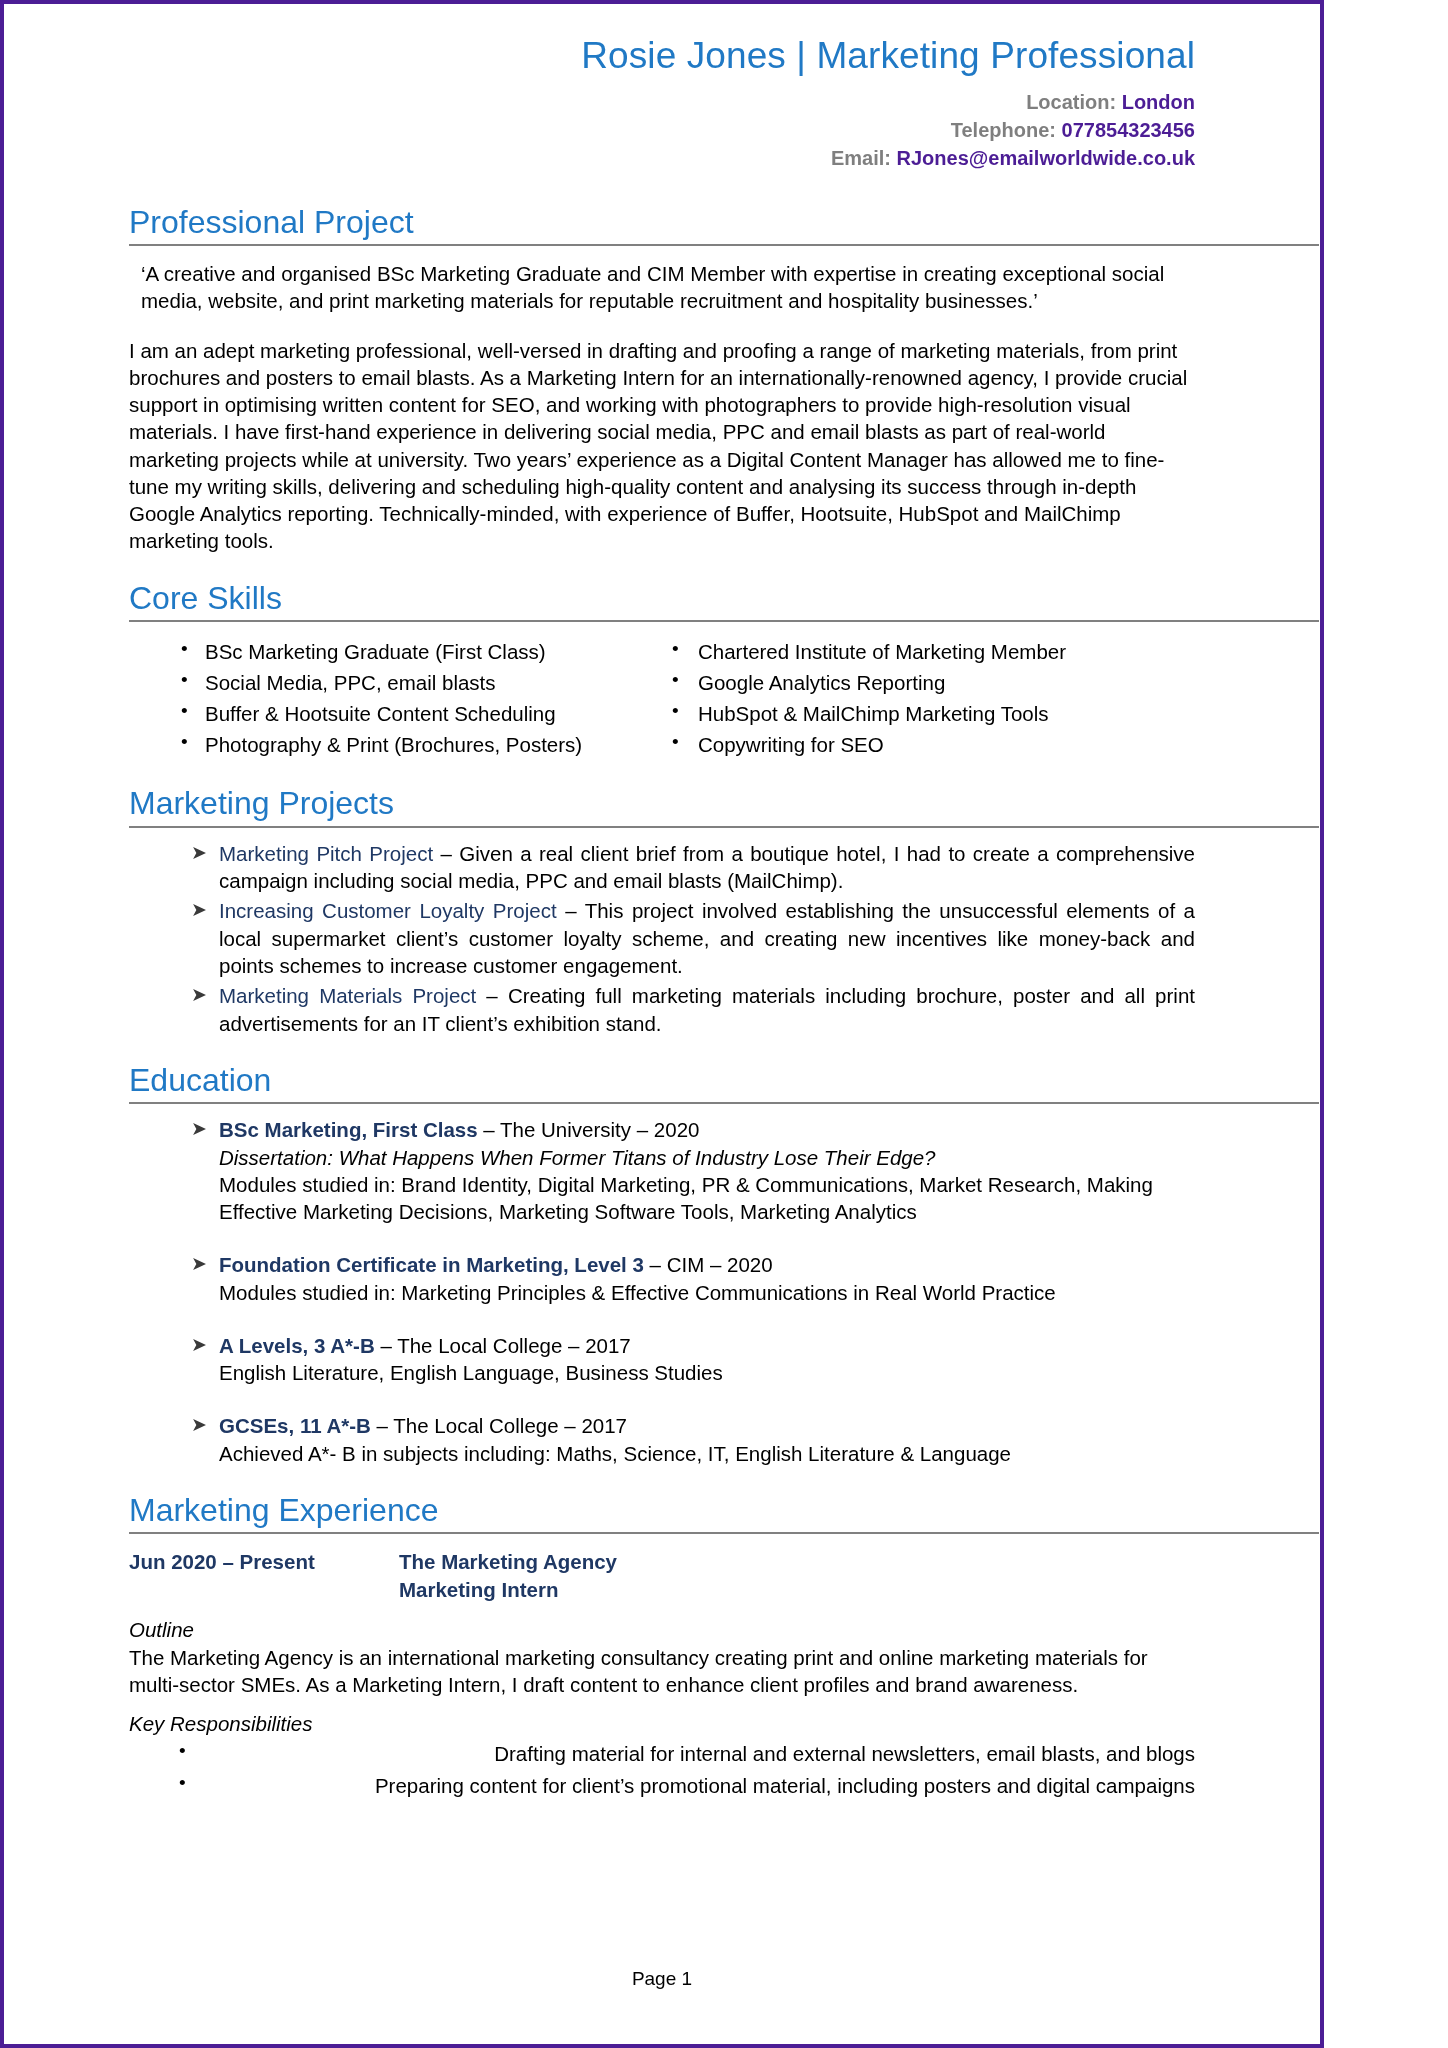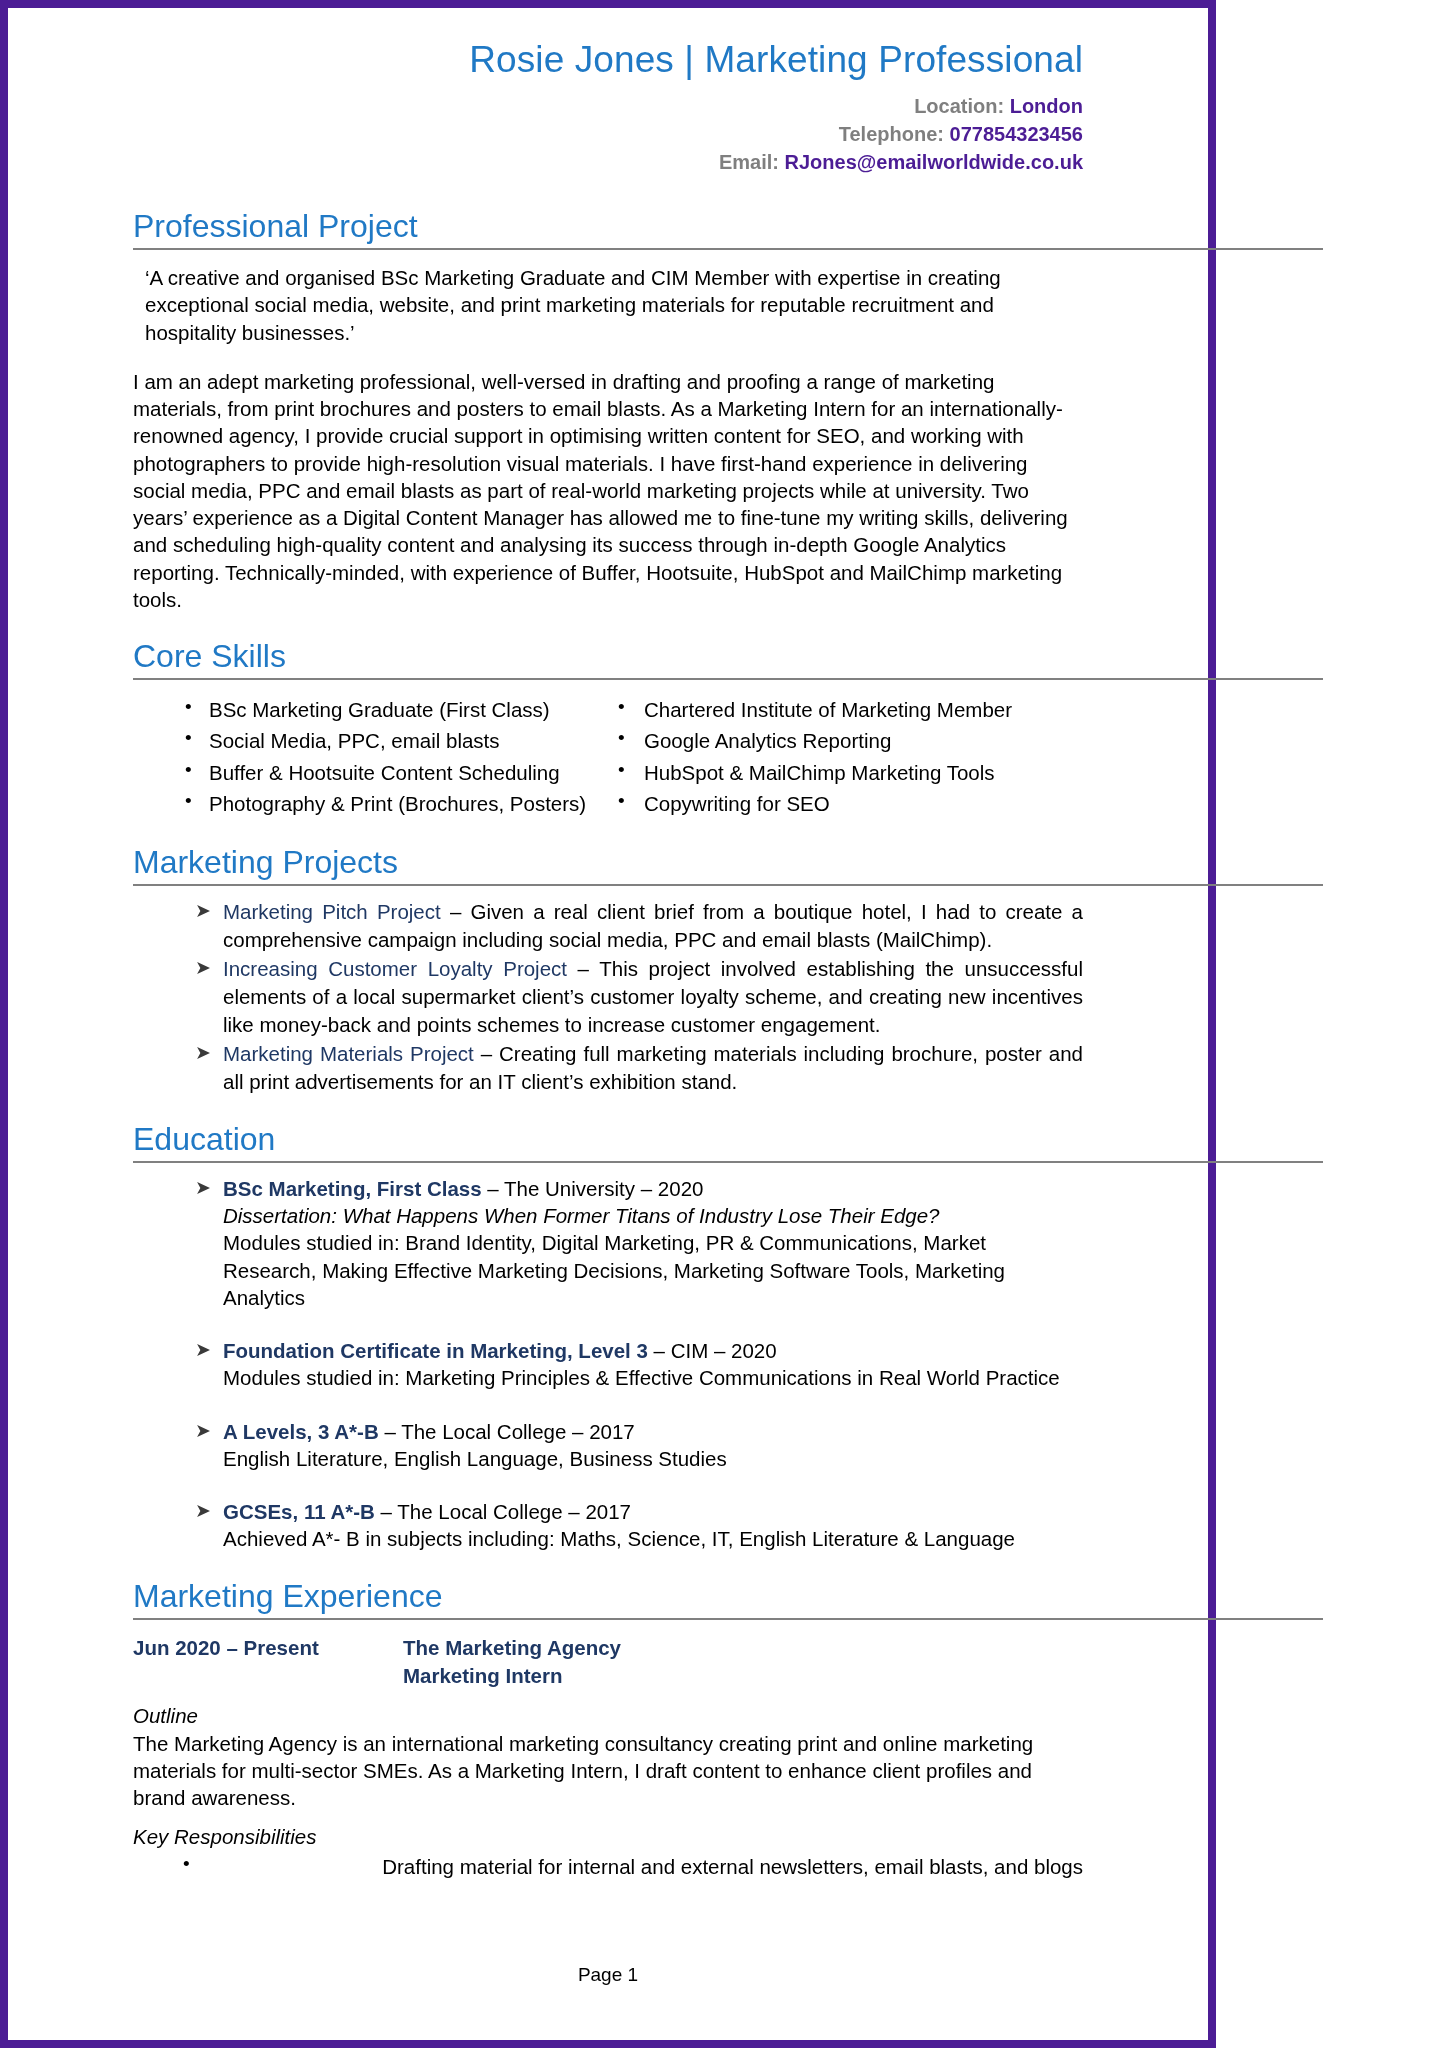--- a/index.html
+++ b/index.html
@@ -10,24 +10,24 @@
   }
   body {
     font-family: "Liberation Sans", sans-serif;
     width: 1448px;
     height: 2048px;
     overflow: hidden;
   }
 
   .page {
     position: relative;
-    width: 1216px;
+    width: 1324px;
     height: 2048px;
     background: #ffffff;
-    border: 8px solid #4c1d95;
+    border: 4px solid #4c1d95;
     padding: 0;
   }
 
   .page-inner {
     position: absolute;
     left: 0; top: 0; right: 0; bottom: 0;
     padding: 30px 125px 0 125px;
   }
 
   
@@ -308,20 +308,21 @@
         <div>Marketing Intern</div>
       </div>
     </div>
 
     <div class="sub-head-italic">Outline</div>
     <div class="exp-para">The Marketing Agency is an international marketing consultancy creating print and online marketing materials for multi-sector SMEs. As a Marketing Intern, I draft content to enhance client profiles and brand awareness.</div>
 
     <div class="sub-head-italic">Key Responsibilities</div>
     <ul class="resp-list">
       <li>Drafting material for internal and external newsletters, email blasts, and blogs</li>
+      <li>Preparing content for client’s promotional material, including posters and digital campaigns</li>
     </ul>
   </div>
 
   <div class="page-footer">
     <span>Page 1</span>
   </div>
 
  </div>
 </div>
 

